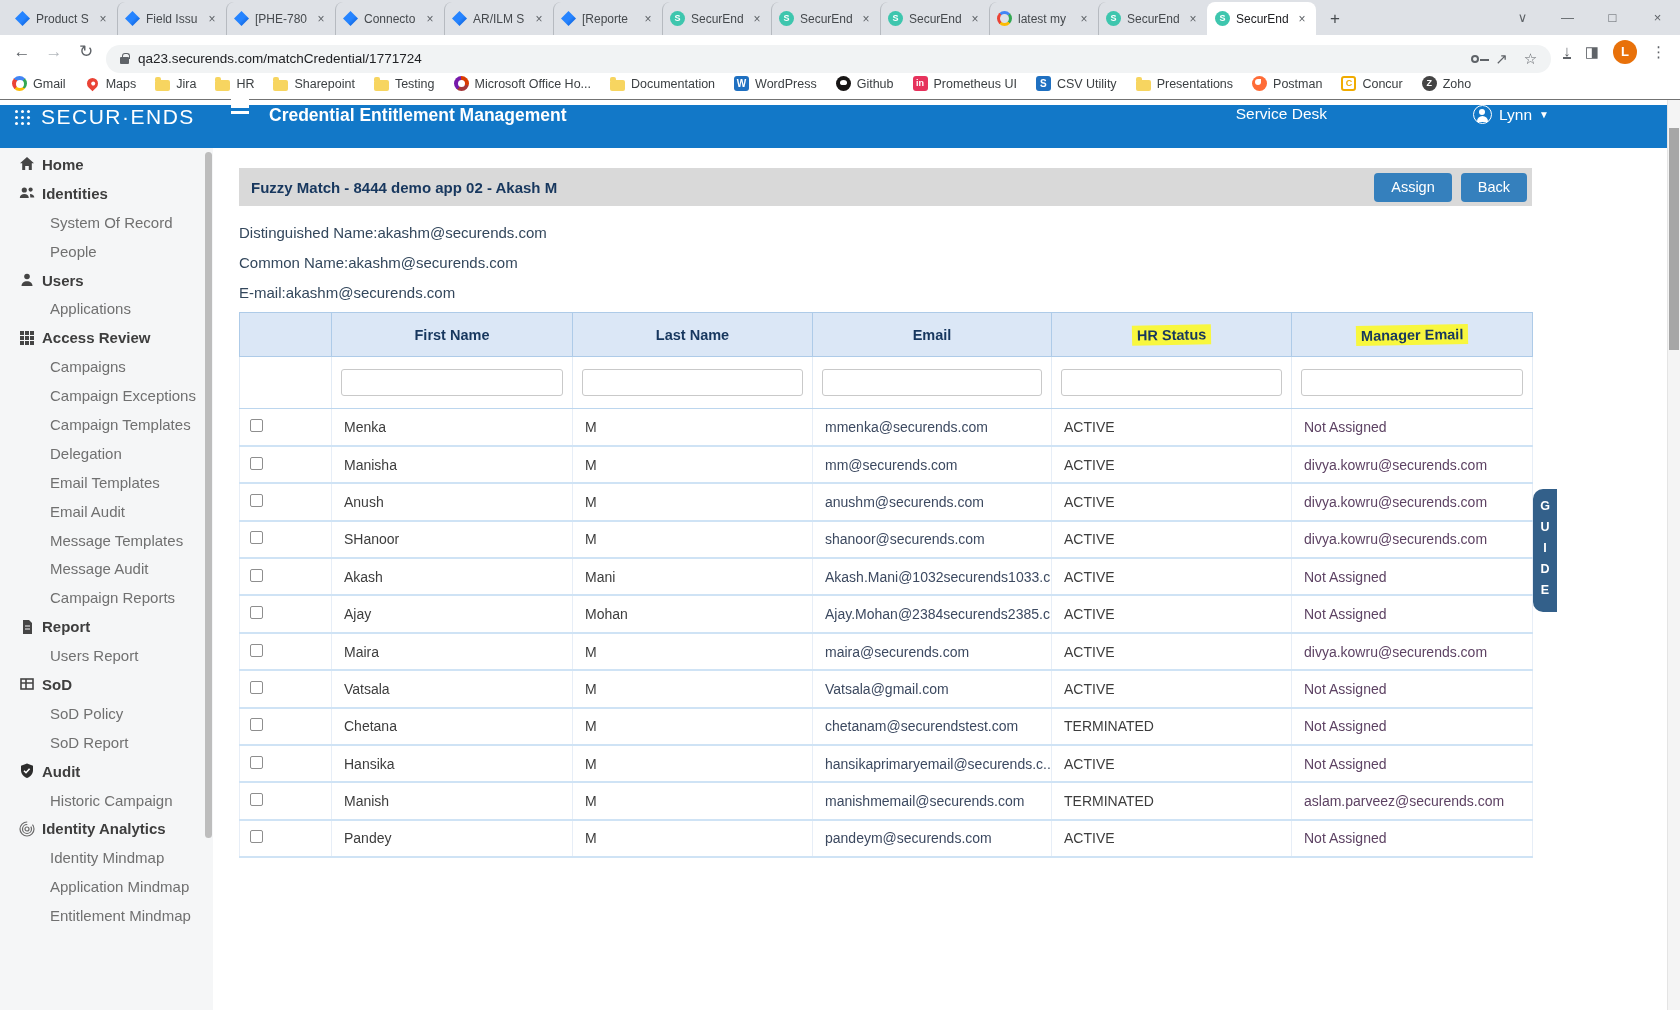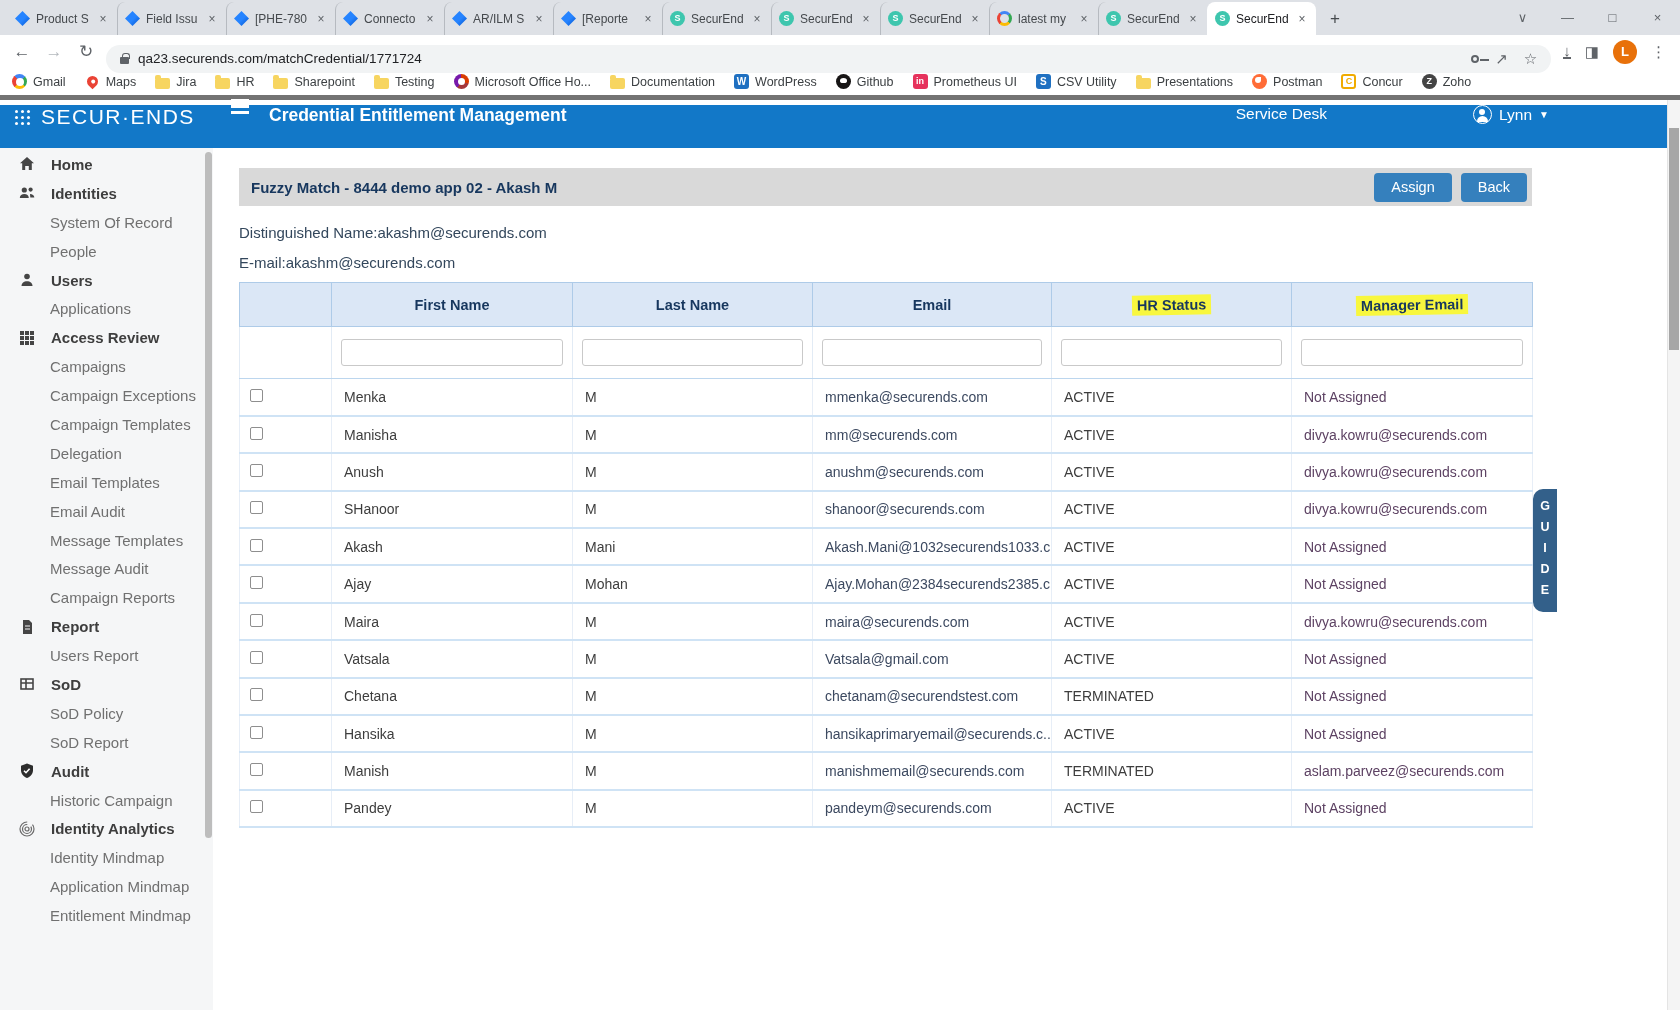--- a/index.html
+++ b/index.html
@@ -34,21 +34,21 @@
   .lock::before { content:""; position:absolute; left:1.5px; top:-4px; width:6px; height:5px; border:1.5px solid #5f6368; border-bottom:none; border-radius:3px 3px 0 0; }
   .url { font-size:13.5px; color:#202124; }
   .pill-icons { margin-left:auto; display:flex; align-items:center; gap:16px; color:#5f6368; }
   .keyicon { width:8px; height:8px; border:2px solid #5f6368; border-radius:50%; position:relative; }
   .keyicon::after { content:""; position:absolute; left:7px; top:2px; width:9px; height:2px; background:#5f6368; }
   .picon { font-size:15px; color:#5f6368; }
   .nav-right { display:flex; align-items:center; gap:14px; padding:0 4px; }
   .dl { font-size:15px; color:#5f6368; border-bottom:2px solid #5f6368; line-height:13px; }
   .avatar { width:24px; height:24px; border-radius:50%; background:#e8710a; color:#fff; font-size:13px; font-weight:bold; text-align:center; line-height:24px; }
 
-  .bookbar { height:32px; background:#fff; border-bottom:5px solid #737373; display:flex; align-items:center; gap:19px; padding-left:12px; font-size:12.5px; color:#3c4043; }
+  .bookbar { height:32px; background:#fff; border-bottom:1px solid #737373; display:flex; align-items:center; gap:19px; padding-left:12px; font-size:12.5px; color:#3c4043; }
   .bm { display:flex; align-items:center; gap:6px; }
   .bmi { width:15px; height:15px; position:relative; flex:none; }
   .bmi.google { border-radius:50%; background:conic-gradient(from -45deg,#4285f4 0 25%,#34a853 25% 50%,#fbbc05 50% 75%,#ea4335 75%); }
   .bmi.google::after { content:""; position:absolute; inset:3.5px; background:#fff; border-radius:50%; }
   .bmi.maps { width:11px; height:11px; margin:2px; background:#ea4335; border-radius:50% 50% 50% 0; transform:rotate(-45deg); }
   .bmi.maps::after { content:""; position:absolute; inset:3.5px; background:#fff; border-radius:50%; }
   .bmi.folder { width:15px; height:11px; margin-top:3px; background:#f7d560; border-radius:2px; }
   .bmi.folder::before { content:""; position:absolute; top:-3px; left:0; width:6px; height:4px; background:#f7d560; border-radius:2px 2px 0 0; }
   .bmi.office { border-radius:50%; background:conic-gradient(#d83b01 0 30%,#a4373a 30% 60%,#7719aa 60% 100%); }
   .bmi.office::after { content:""; position:absolute; inset:4px; background:#fff; border-radius:50%; }
@@ -80,21 +80,21 @@
   .service { margin-left:auto; font-size:15.5px; }
   .band-user { display:flex; align-items:center; gap:7px; margin:0 118px 0 146px; font-size:15.5px; }
   .uavatar { width:19px; height:19px; border:1.8px solid #fff; border-radius:50%; position:relative; }
   .uavatar::before { content:""; position:absolute; left:5px; top:2.5px; width:6px; height:6px; background:#fff; border-radius:50%; }
   .uavatar::after { content:""; position:absolute; left:2.5px; top:9.5px; width:11px; height:6px; background:#fff; border-radius:6px 6px 0 0; }
   .caret { font-size:10px; }
 
   .sidebar { position:absolute; left:0; top:48px; bottom:0; width:213px; background:#f5f6f7; }
   .sidebar ul { list-style:none; padding-top:2px; }
   .sidebar li { height:28.9px; display:flex; align-items:center; font-size:15px; cursor:pointer; }
-  .sidebar li.parent { padding-left:17px; gap:15px; color:#3e3e3e; font-weight:600; }
+  .sidebar li.parent { padding-left:17px; gap:6px; color:#3e3e3e; font-weight:600; }
   .sidebar li.child { padding-left:50px; color:#707070; }
   .sicon { width:19px; height:19px; flex:none; display:flex; align-items:center; justify-content:center; }
   .side-thumb { position:absolute; right:1px; top:4px; width:7px; height:686px; background:#bdbdbd; border-radius:4px; }
 
   .main { position:absolute; left:213px; top:48px; right:13px; bottom:0; background:#fff; overflow:hidden; }
   .panel-header { margin:20px 0 0 26px; width:1293px; height:38px; background:#d9d9d9; display:flex; align-items:center; padding:0 5px 0 12px; }
   .panel-title { font-size:15px; font-weight:bold; color:#17375e; flex:1; }
   .btn { background:#3580bd; color:#fff; border:none; border-radius:4px; font-size:14.5px; height:29px; padding:0 17px; margin-left:9px; font-family:"Liberation Sans",sans-serif; cursor:pointer; }
   .info { margin:12px 0 0 26px; font-size:15px; color:#33475c; }
   .info div { height:30px; line-height:30px; }
@@ -473,20 +473,21 @@
 
   <div class="main">
     <div class="panel-header">
       <span class="panel-title">Fuzzy Match - 8444 demo app 02 - Akash M</span>
       <button class="btn">Assign</button>
       <button class="btn">Back</button>
     </div>
 
     <div class="info">
       <div>Distinguished Name:akashm@securends.com</div>
+      <div>Common Name:akashm@securends.com</div>
       <div>E-mail:akashm@securends.com</div>
     </div>
 
     <table class="match">
       <colgroup>
           <col class="c0">
           <col class="c1">
           <col class="c2">
           <col class="c3">
           <col class="c4">

